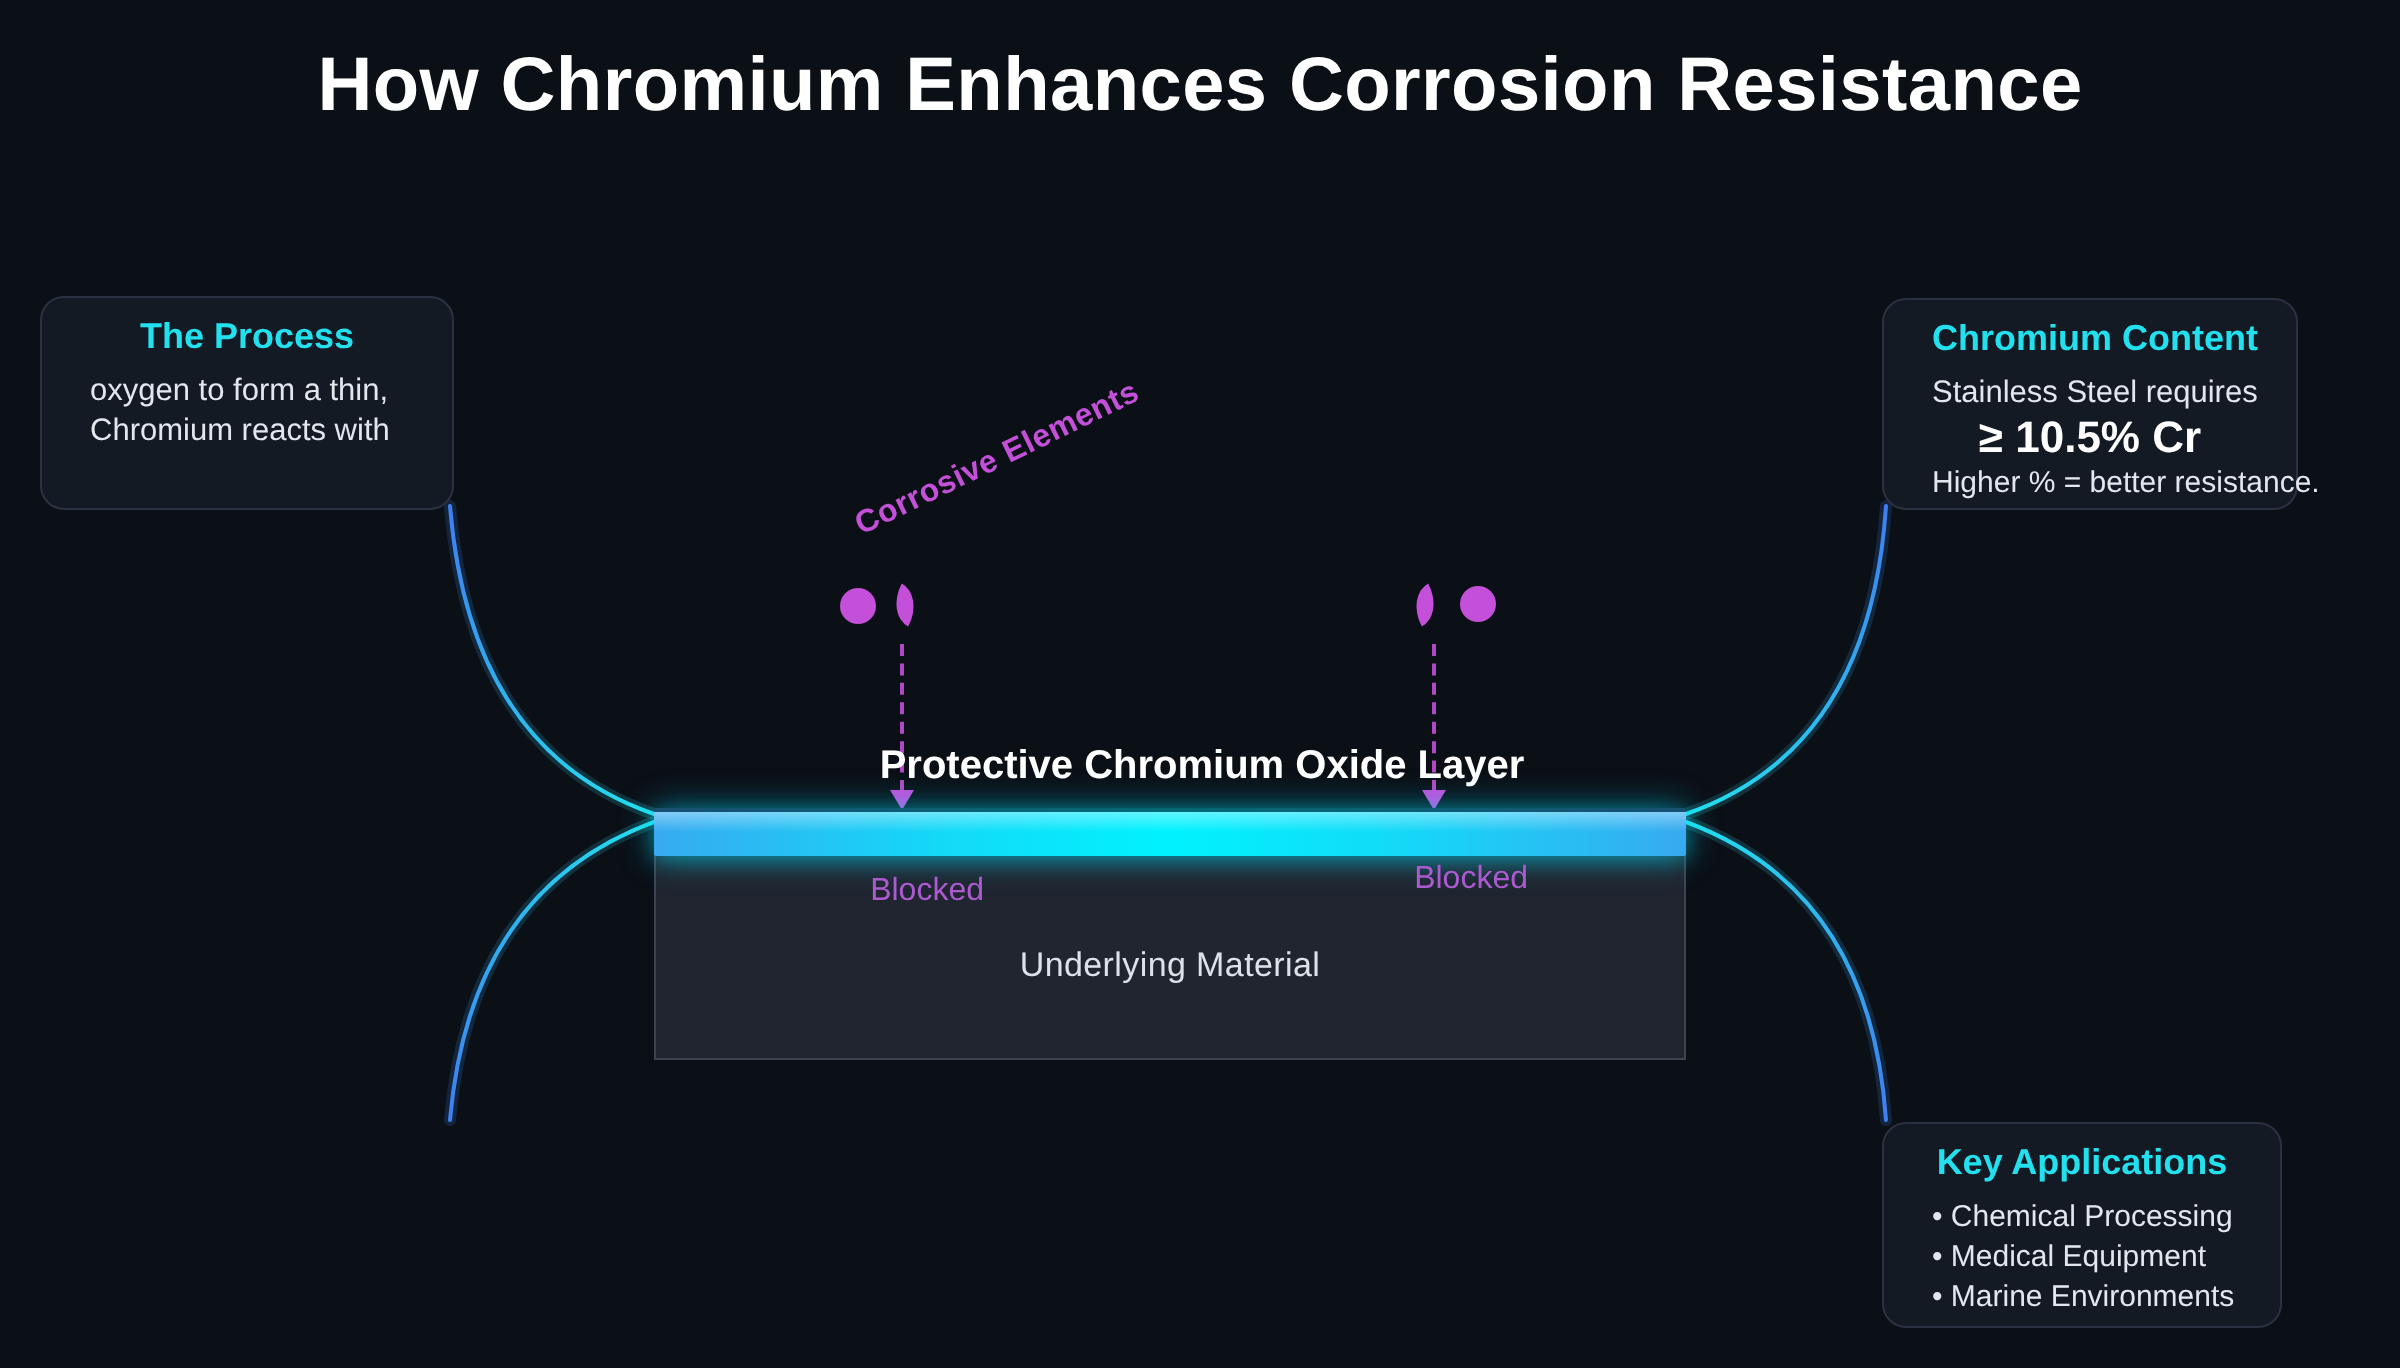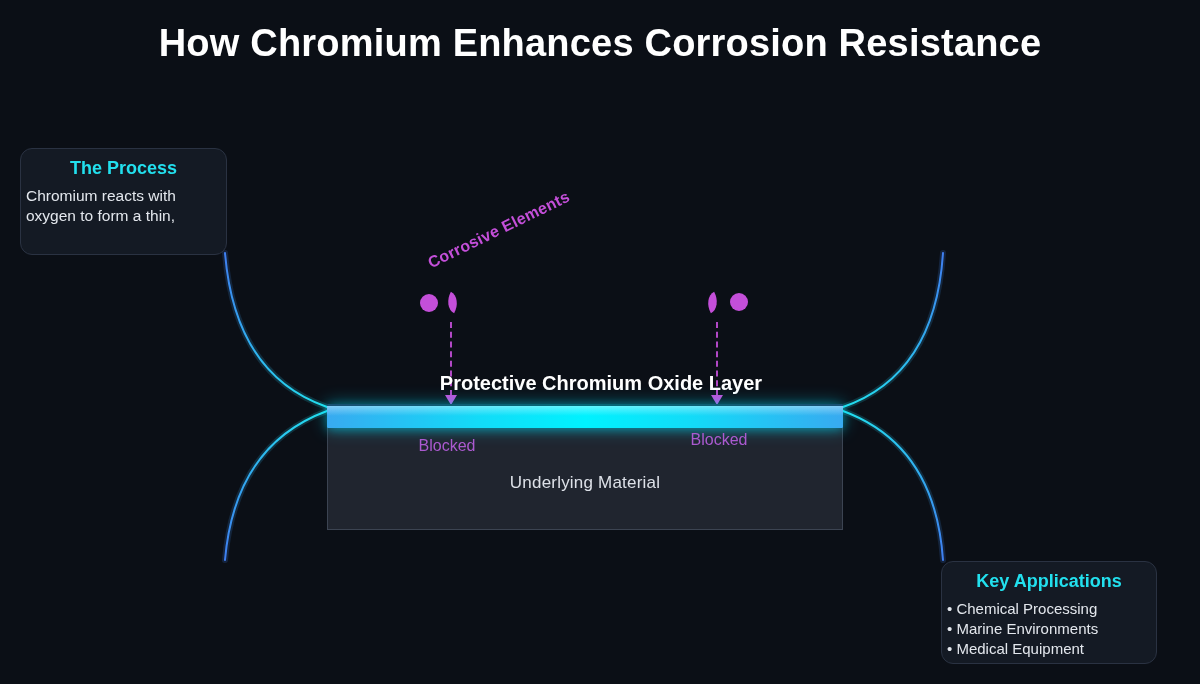--- a/index.html
+++ b/index.html
@@ -19,31 +19,31 @@
   .stage{position:absolute;inset:0;width:1200px;height:684px}
 
   .main-title{
     position:absolute;top:22px;left:0;width:1200px;text-align:center;
     font-size:38px;font-weight:800;color:var(--text-primary,#fff);letter-spacing:.2px;
   }
 
   .card{
     position:absolute;background:var(--card-bg,#141a24);
     border:1px solid var(--card-border,#2a3242);border-radius:12px;
-    padding:9px 5px;
+    padding:9px 24px;
   }
   .card-title{
     text-align:center;font-weight:800;font-size:18px;
     color:var(--accent-cyan,#22e0ee);margin-bottom:7px;white-space:nowrap;
   }
   .card-line{font-size:15.5px;line-height:19.5px;white-space:nowrap;color:var(--text-body,#e3e7ed)}
   .card-tl{left:20px;top:148px;width:207px;height:107px}
   .card-tr{left:941px;top:149px;width:208px;height:106px;text-align:center}
   .card-bl{left:20px;top:561px;width:207px;height:101px}
-  .card-br{left:941px;top:561px;width:216px;height:103px}
+  .card-br{left:941px;top:561px;width:200px;height:103px}
   .card-tr .cr-line1{font-size:15.5px;line-height:19px;white-space:nowrap}
   .card-tr .cr-highlight{font-size:22px;font-weight:800;color:var(--text-primary,#fff);line-height:26px;white-space:nowrap}
   .card-tr .cr-line2{font-size:15px;line-height:20px;white-space:nowrap;text-align:left}
   .card-bl .card-line{font-size:15px;line-height:20px}
   .bullet-line{font-size:15px;line-height:20px;white-space:nowrap}
 
   svg.connectors{position:absolute;left:0;top:0;pointer-events:none}
 
   .corrosive-label{
     position:absolute;left:429px;top:255px;
@@ -87,21 +87,21 @@
   }
   .oxide-bar{
     position:absolute;left:327px;top:404px;width:516px;height:24px;border-radius:1px;
     background:
       linear-gradient(180deg,rgba(255,255,255,.38) 0%,rgba(255,255,255,0) 45%),
       linear-gradient(90deg,var(--bar-edge,#38aaf0) 0%,#12dcf8 30%,var(--bar-center,#00f2ff) 50%,#12dcf8 70%,var(--bar-edge,#38aaf0) 100%);
     border-top:2px solid rgba(8,30,46,.65);
     box-shadow:0 0 18px rgba(0,225,255,.45), 0 2px 10px rgba(0,225,255,.35);
   }
   .blocked-label{
-    position:absolute;width:90px;text-align:center;font-size:16px;
+    position:absolute;width:90px;text-align:right;font-size:16px;
     color:var(--blocked-text,#ab5ad0);
   }
   .blocked-left{left:402px;top:437px}
   .blocked-right{left:674px;top:431px}
   .material-label{
     position:absolute;left:327px;top:473px;width:516px;text-align:center;
     font-size:17px;color:#dde1e8;letter-spacing:.2px;
   }
 </style>
 </head>
@@ -137,31 +137,37 @@
       <path d="M 225,560 Q 235,445 327,411" stroke="url(#gBL)" stroke-width="2"></path>
       <path d="M 943,253 Q 935,375 843,407" stroke="url(#gTR)" stroke-width="6" opacity="0.18"></path>
       <path d="M 943,253 Q 935,375 843,407" stroke="url(#gTR)" stroke-width="2"></path>
       <path d="M 943,560 Q 935,445 843,411" stroke="url(#gBR)" stroke-width="6" opacity="0.18"></path>
       <path d="M 943,560 Q 935,445 843,411" stroke="url(#gBR)" stroke-width="2"></path>
     </g>
   </svg>
 
   <div class="card card-tl">
     <div class="card-title">The Process</div>
+    <div class="card-line">oxygen to form a thin,</div>
     <div class="card-line">Chromium reacts with</div>
-    <div class="card-line">oxygen to form a thin,</div>
   </div>
 
+  <div class="card card-tr">
+    <div class="card-title">Chromium Content</div>
+    <div class="cr-line1">Stainless Steel requires</div>
+    <div class="cr-highlight">≥ 10.5% Cr</div>
+    <div class="cr-line2">Higher % = better resistance.</div>
+  </div>
 
 
   <div class="card card-br">
     <div class="card-title">Key Applications</div>
     <div class="bullet-line">• Chemical Processing</div>
+    <div class="bullet-line">• Medical Equipment</div>
     <div class="bullet-line">• Marine Environments</div>
-    <div class="bullet-line">• Medical Equipment</div>
   </div>
 
   <div class="corrosive-label">Corrosive Elements</div>
 
   <div class="particle-circle circle-left"></div>
   <div class="particle-leaf leaf-left"></div>
   <div class="particle-leaf leaf-right"></div>
   <div class="particle-circle circle-right"></div>
 
   <div class="dashed-arrow-line arrow-line-left"></div>

